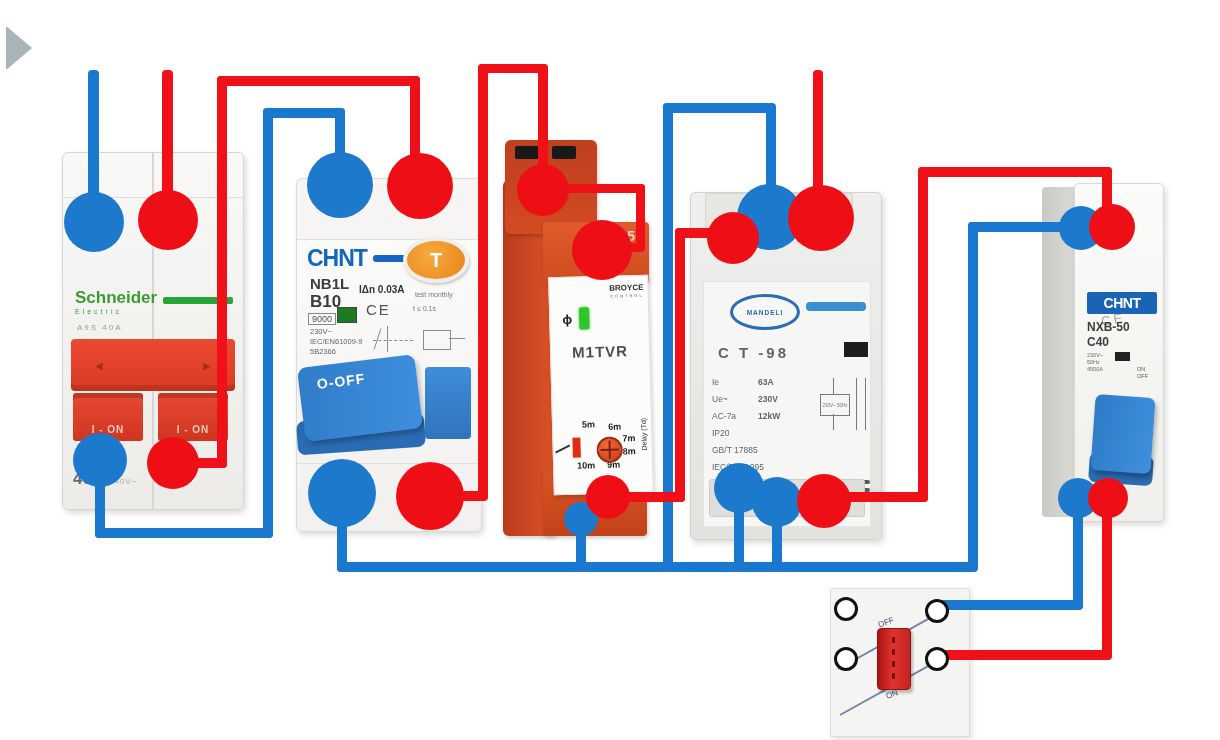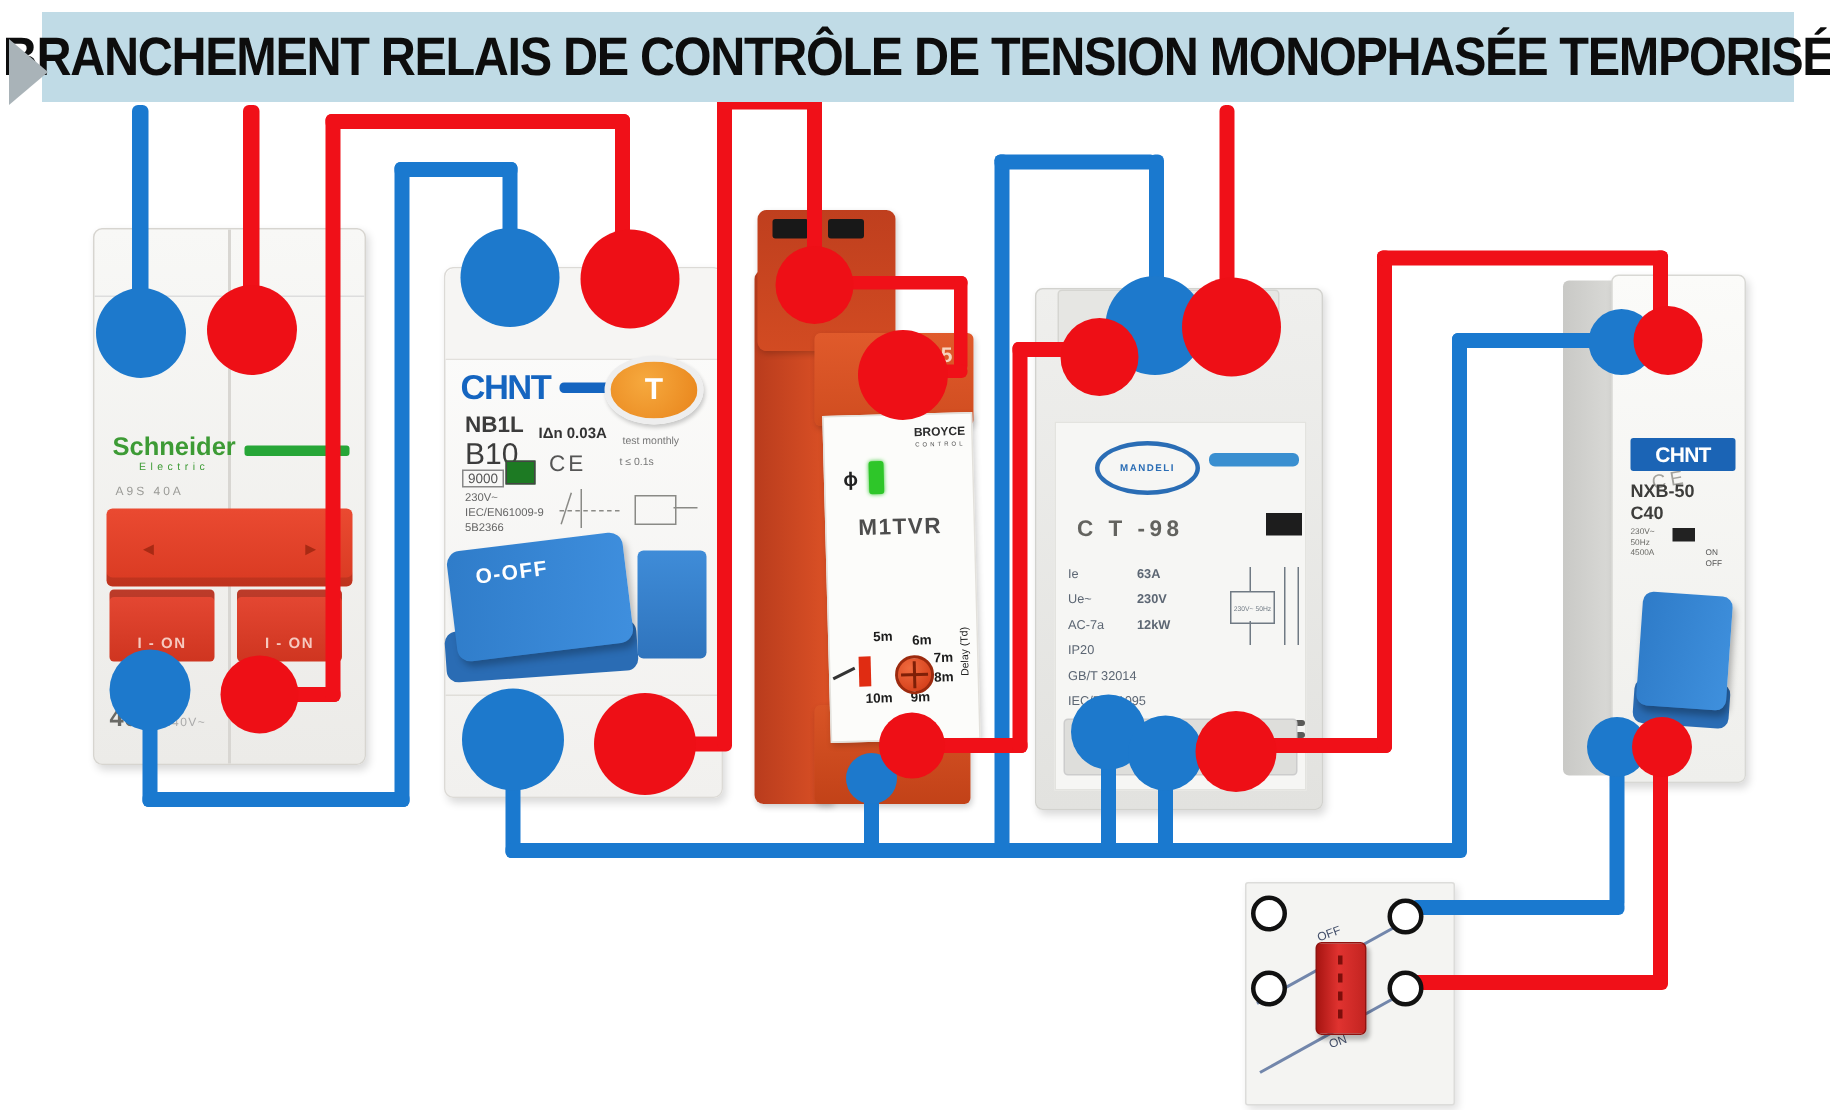--- a/index.html
+++ b/index.html
@@ -21,21 +21,21 @@
   .dot{position:absolute;border-radius:50%;z-index:6;}
   .dot.blue{background:#1d79cc;}
   .dot.red{background:#ee0f16;}
   .hole{position:absolute;width:24px;height:24px;border-radius:50%;background:#fff;border:3px solid #111;z-index:7;box-sizing:border-box;}
 
   
   .comp{position:absolute;z-index:2;}
 
   
   .schneider{left:62px;top:152px;width:180px;height:356px;background:linear-gradient(#f8f8f6,#ecebe8);
-             border:1px solid #d7d5d0;border-radius:6px;box-shadow:2px 3px 6px rgba(0,0,0,.15);text-align:center;}
+             border:1px solid #d7d5d0;border-radius:6px;box-shadow:2px 3px 6px rgba(0,0,0,.15);}
   .sch-div{position:absolute;left:89px;top:0;width:2px;height:100%;background:#d8d6d2;}
   .sch-topline{position:absolute;left:0;top:44px;width:100%;height:1px;background:#ddd;}
   .sch-brand{position:absolute;left:12px;top:138px;color:#3d9b35;font-weight:700;font-size:17px;line-height:14px;}
   .sch-brand small{display:block;font-size:7px;letter-spacing:3px;color:#3d9b35;font-weight:400;}
   .sch-bar{position:absolute;left:100px;top:144px;width:70px;height:7px;background:#27a637;border-radius:2px;}
   .sch-sub{position:absolute;left:14px;top:170px;font-size:8px;color:#9a9a96;letter-spacing:2px;}
   .sch-handle{position:absolute;left:8px;top:186px;width:164px;height:52px;background:linear-gradient(#ea4a31,#d93a22);
               border-radius:4px;box-shadow:inset 0 -6px 0 rgba(0,0,0,.12);}
   .sch-handle i{position:absolute;top:20px;font-size:12px;color:#a82a14;font-style:normal;}
   .sch-tog{position:absolute;top:240px;width:70px;height:48px;background:linear-gradient(#e64934,#cf3520);
@@ -47,21 +47,21 @@
   
   .nb1l{left:296px;top:178px;width:184px;height:352px;background:linear-gradient(#fdfdfc,#f1f0ee);
         border:1px solid #dcdad6;border-radius:6px;box-shadow:2px 3px 6px rgba(0,0,0,.15);}
   .nb1l .cap{position:absolute;left:0;top:0;width:100%;height:60px;border-bottom:1px solid #e2e0dc;background:#f6f5f3;border-radius:6px 6px 0 0;}
   .nb-logo{position:absolute;left:10px;top:66px;color:#1565c0;font-weight:700;font-size:23px;letter-spacing:-1px;display:flex;align-items:center;}
   .nb-logo .dash{display:inline-block;width:34px;height:7px;background:#1565c0;border-radius:3px;margin-left:6px;}
   .nb-test{position:absolute;left:106px;top:58px;width:58px;height:38px;border-radius:50%;
            background:radial-gradient(circle at 40% 35%,#f6a93e,#e8831a);border:4px solid #eee;
            display:flex;align-items:center;justify-content:center;color:#fff;font-weight:700;font-size:20px;box-shadow:1px 2px 3px rgba(0,0,0,.2);}
   .nb-model{position:absolute;left:13px;top:96px;font-size:15px;font-weight:700;color:#3c3c3c;}
-  .nb-curve{position:absolute;left:13px;top:113px;font-size:20px;font-weight:400;color:#3c3c3c;}
+  .nb-curve{position:absolute;left:13px;top:113px;font-size:17px;font-weight:700;color:#3c3c3c;}
   .nb-6000{position:absolute;left:11px;top:134px;font-size:9px;color:#555;border:1px solid #888;padding:0 3px;}
   .nb-sens{position:absolute;left:62px;top:105px;font-size:10px;font-weight:700;color:#333;}
   .nb-win{position:absolute;left:40px;top:128px;width:18px;height:14px;background:#1d7a23;border:1px solid #444;}
   .nb-ce{position:absolute;left:69px;top:122px;font-size:15px;color:#555;letter-spacing:2px;}
   .nb-test-note{position:absolute;left:118px;top:112px;font-size:7px;color:#777;}
   .nb-trip{position:absolute;left:116px;top:126px;font-size:7px;color:#777;}
   .nb-volt{position:absolute;left:13px;top:148px;font-size:7.5px;color:#666;}
   .nb-std{position:absolute;left:13px;top:158px;font-size:7.5px;color:#666;}
   .nb-ref{position:absolute;left:13px;top:168px;font-size:7.5px;color:#666;}
   .nb-circ{position:absolute;left:74px;top:145px;width:96px;height:38px;}
@@ -163,23 +163,20 @@
   .pl-rocker i{position:absolute;left:14px;width:3px;height:6px;background:#7c0e0b;}
   .pl-off{position:absolute;left:878px;top:618px;font-size:8px;color:#44506b;transform:rotate(-20deg);z-index:4;}
   .pl-on{position:absolute;left:886px;top:690px;font-size:8px;color:#44506b;transform:rotate(-20deg);z-index:4;}
 </style>
 </head>
 <body>
 
 <div id="canvas">
 
   <div class="gray-arrow"></div>
-  <div class="band">
-    <h1>BRANCHEMENT RELAIS DE CONTRÔLE DE TENSION MONOPHASÉE TEMPORISÉ</h1>
-  </div>
 
   <div class="comp schneider">
     <div class="sch-topline"></div>
     <div class="sch-div"></div>
     <div class="sch-brand">
       <span>Schneider</span>
       <small>Electric</small>
     </div>
     <div class="sch-bar"></div>
     <div class="sch-sub">A9S  40A</div>
@@ -288,21 +285,21 @@
           </div>
         <div class="row">
             <span class="k">AC-7a</span>
             <span class="v">12kW</span>
           </div>
         <div class="row">
             <span class="k">IP20</span>
             <span class="v"></span>
           </div>
         <div class="row">
-            <span class="k">GB/T 32014</span>
+            <span class="k">GB/T 17885</span>
             <span class="v"></span>
           </div>
         <div class="row">
             <span class="k">IEC/EN61095</span>
             <span class="v"></span>
           </div>
       </div>
       <div class="ct-circ">
         <span class="vl" style="left:17px;top:4px;height:16px;"></span>
         <span class="coil">230V~ 50Hz</span>

